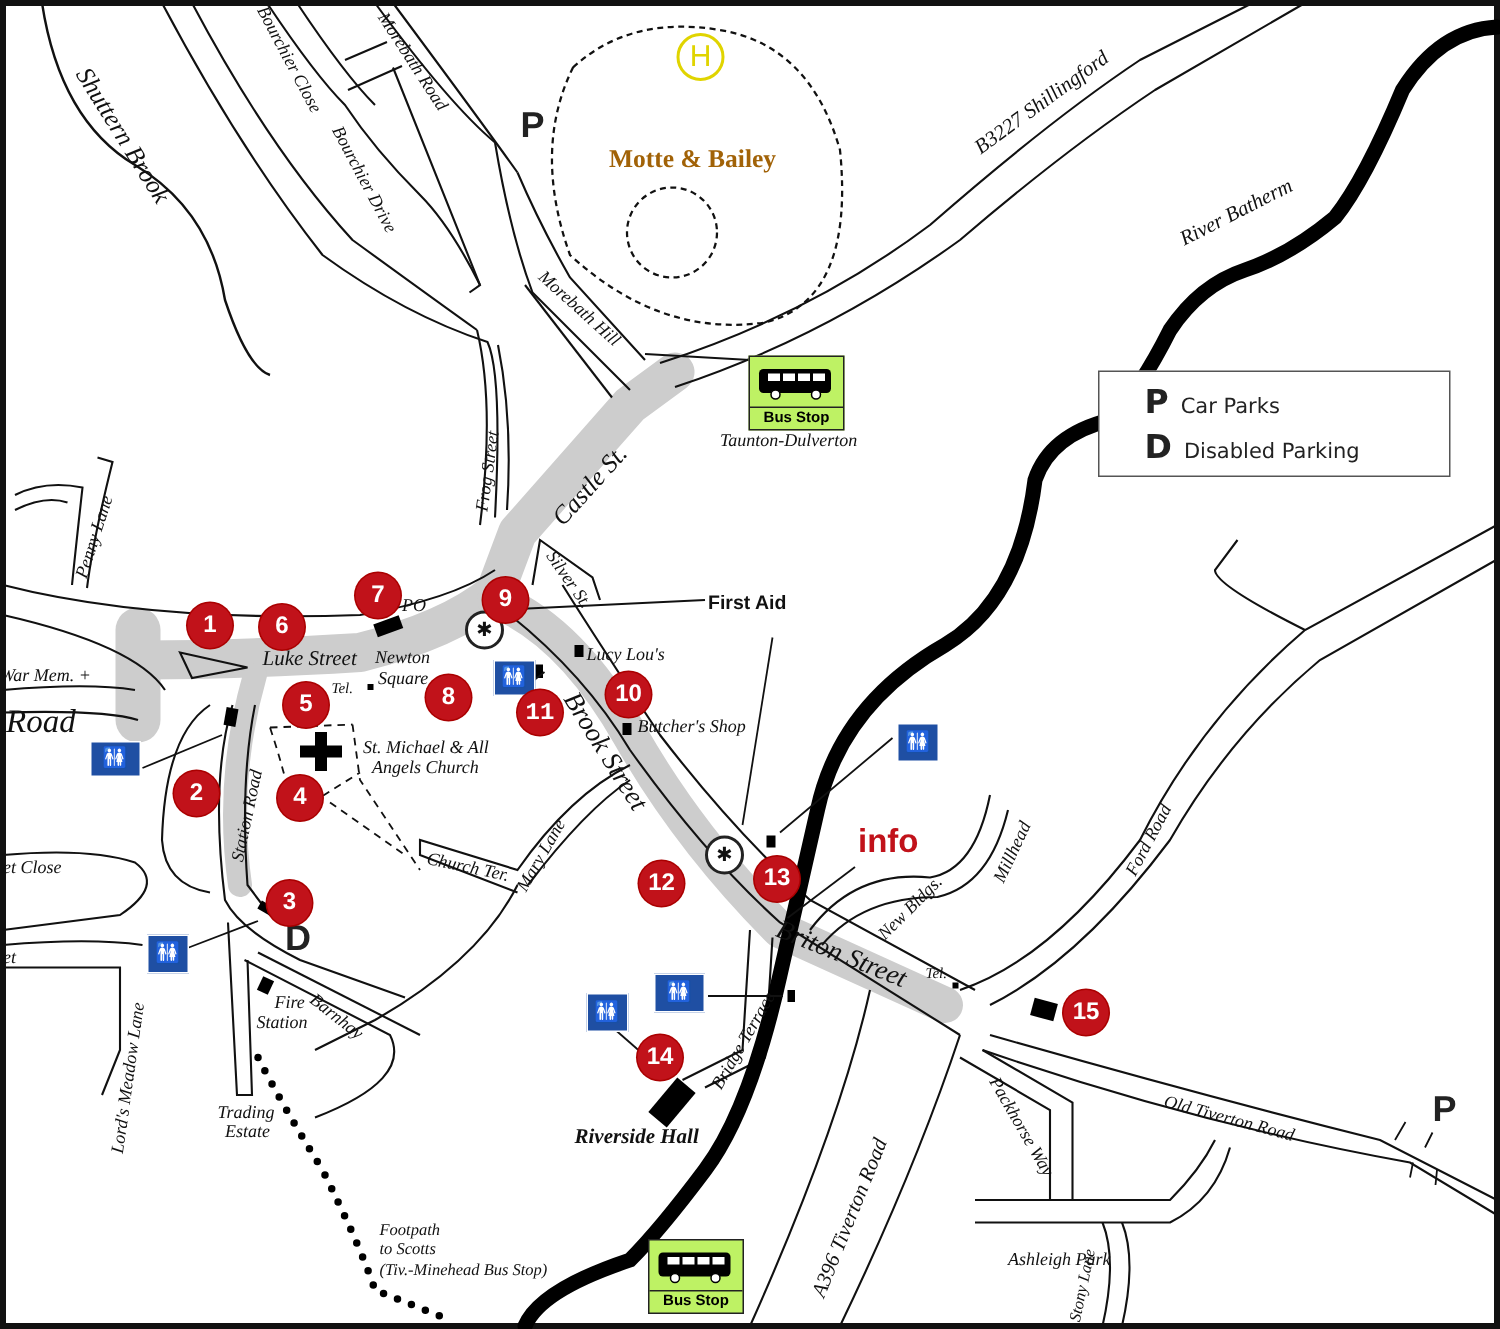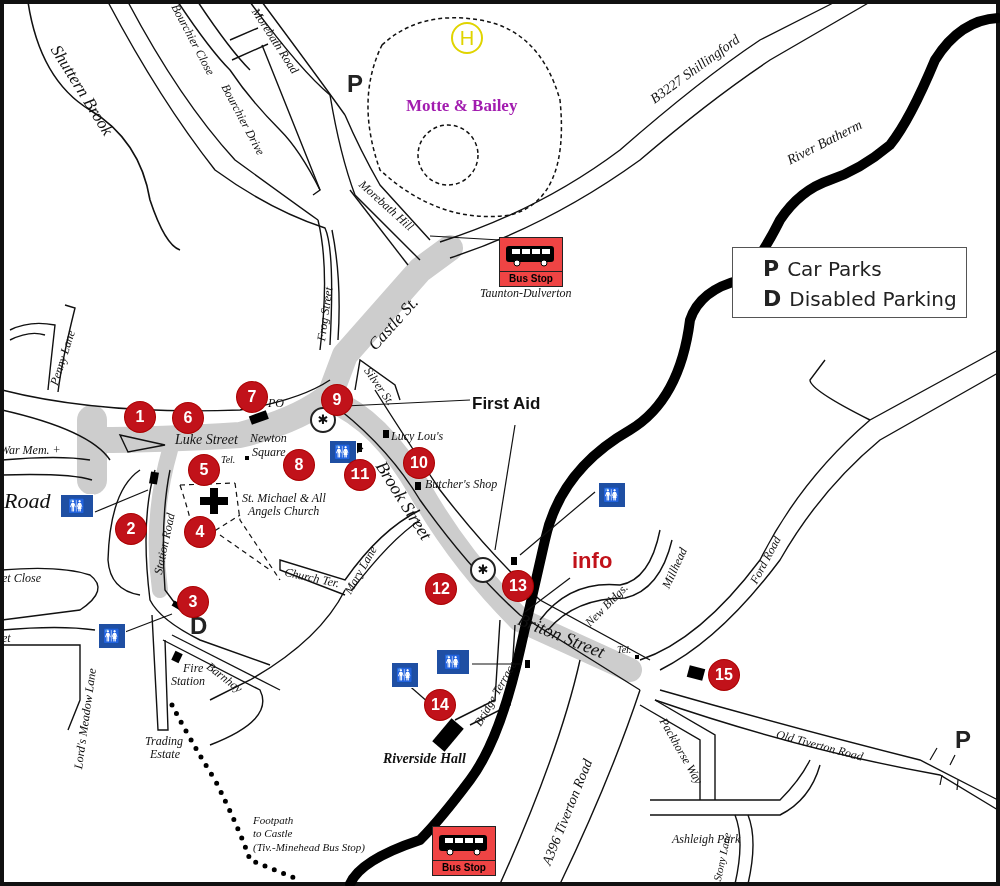--- a/index.html
+++ b/index.html
@@ -11,33 +11,33 @@
   .lbl.med{font-size:14px;}
   .lbl.sm{font-size:12px;}
   .marker{position:absolute;width:30px;height:30px;border-radius:50%;background:#c1121a;color:#fff;
           font-family:"Liberation Sans","DejaVu Sans",sans-serif;font-weight:bold;font-size:16px;
           display:flex;align-items:center;justify-content:center;box-shadow:0 0 0 1px #a00;}
   .pmark{position:absolute;font-family:"Liberation Sans","DejaVu Sans",sans-serif;font-weight:bold;font-size:24px;color:#222;}
   .legend{position:absolute;left:732px;top:247px;width:233px;height:69px;border:1px solid #555;background:#fff;
           font-family:"DejaVu Sans","Liberation Sans",sans-serif;}
   .legend .row{position:absolute;left:30px;display:flex;align-items:baseline;gap:8px;}
   .legend .key{font-weight:bold;font-size:22px;color:#222;}
-  .legend .txt{font-size:20px;color:#222;}
+  .legend .txt{font-size:14px;color:#222;}
   .wc{position:absolute;background:#1f4fa3;display:flex;align-items:center;justify-content:center;gap:2px;border:1px solid #fff;}
   .wc span{color:#fff;font-size:14px;line-height:1;font-family:"DejaVu Sans",sans-serif;}
-  .bus{position:absolute;width:62px;height:48px;border:1px solid #222;background:#ef4444;}
+  .bus{position:absolute;width:62px;height:48px;border:1px solid #222;background:#bef264;}
   .bus .cap{position:absolute;bottom:0;left:0;right:0;height:14px;border-top:1px solid #222;
             font-family:"Liberation Sans",sans-serif;font-size:10px;font-weight:bold;text-align:center;line-height:14px;}
   .info{position:absolute;font-family:"Liberation Sans","DejaVu Sans",sans-serif;font-weight:bold;font-size:22px;color:#c1121a;}
-  .callout{position:absolute;font-family:"Liberation Sans","DejaVu Sans",sans-serif;font-weight:bold;font-size:17px;color:#111;}
+  .callout{position:absolute;font-family:"Liberation Sans","DejaVu Sans",sans-serif;font-weight:bold;font-size:13px;color:#111;}
   .heli{position:absolute;width:28px;height:28px;border:2px solid #e0d400;border-radius:50%;
         display:flex;align-items:center;justify-content:center;color:#e0d400;font-family:"Liberation Sans",sans-serif;font-size:20px;}
   .fa{position:absolute;width:22px;height:22px;border-radius:50%;border:2px solid #222;background:#fff;
       display:flex;align-items:center;justify-content:center;font-size:13px;color:#111;}
-  .title-bold{position:absolute;font-family:"Liberation Serif",serif;font-weight:bold;font-size:17px;color:#a21caf;}
+  .title-bold{position:absolute;font-family:"Liberation Serif",serif;font-weight:bold;font-size:17px;color:#a16207;}
 </style>
 </head>
 <body>
 
 <div id="map">
   <svg class="base" width="1000" height="886" viewBox="0 0 1000 886">
 
     <rect x="2" y="2" width="996" height="882" fill="none" stroke="#111" stroke-width="4"></rect>
 
     <g fill="none" stroke="#cdcdcd" stroke-linecap="round" stroke-linejoin="round">
@@ -184,21 +184,21 @@
   <div class="lbl med" style="left:648px;top:95px;transform:rotate(-36deg);">B3227 Shillingford</div>
   <div class="lbl med" style="left:785px;top:155px;transform:rotate(-27deg);">River Batherm</div>
   <div class="lbl sm" style="left:365px;top:178px;transform:rotate(42deg);">Morebath Hill</div>
   <div class="lbl sm" style="left:315px;top:340px;transform:rotate(-82deg);">Frog Street</div>
   <div class="lbl big" style="left:365px;top:342px;transform:rotate(-48deg);">Castle St.</div>
   <div class="lbl sm" style="left:48px;top:383px;transform:rotate(-72deg);">Penny Lane</div>
   <div class="lbl sm" style="left:372px;top:365px;transform:rotate(55deg);">Silver St.</div>
   <div class="lbl med" style="left:175px;top:433px;">Luke Street</div>
   <div class="lbl sm" style="left:250px;top:432px;">Newton</div>
   <div class="lbl sm" style="left:252px;top:446px;">Square</div>
-  <div class="lbl" style="left:4px;top:470px;font-size:22px;margin-top:20px;">Road</div>
+  <div class="lbl" style="left:4px;top:470px;font-size:22px;">Road</div>
   <div class="lbl sm" style="left:152px;top:573px;transform:rotate(-78deg);">Station Road</div>
   <div class="lbl big" style="left:388px;top:458px;transform:rotate(58deg);font-size:18px;">Brook Street</div>
   <div class="lbl sm" style="left:342px;top:590px;transform:rotate(-60deg);">Mary Lane</div>
   <div class="lbl sm" style="left:286px;top:566px;transform:rotate(12deg);">Church Ter.</div>
   <div class="lbl sm" style="left:212px;top:660px;transform:rotate(38deg);">Barnhay</div>
   <div class="lbl sm" style="left:72px;top:768px;transform:rotate(-82deg);">Lord's Meadow Lane</div>
   <div class="lbl sm" style="left:2px;top:572px;">et Close</div>
   <div class="lbl sm" style="left:2px;top:632px;">et</div>
   <div class="lbl big" style="left:522px;top:610px;transform:rotate(22deg);font-size:18px;">Briton Street</div>
   <div class="lbl sm" style="left:472px;top:722px;transform:rotate(-60deg);">Bridge Terrace</div>
@@ -264,21 +264,21 @@
   <div class="lbl sm" style="left:617px;top:645px;font-size:10px;">Tel.</div>
   <div class="lbl sm" style="left:242px;top:492px;">St. Michael &amp; All</div>
   <div class="lbl sm" style="left:248px;top:505px;">Angels Church</div>
   <div class="lbl sm" style="left:391px;top:430px;">Lucy Lou's</div>
   <div class="lbl sm" style="left:425px;top:478px;">Butcher's Shop</div>
   <div class="lbl sm" style="left:183px;top:662px;text-align:right;">Fire</div>
   <div class="lbl sm" style="left:171px;top:675px;">Station</div>
   <div class="lbl sm" style="left:145px;top:735px;">Trading</div>
   <div class="lbl sm" style="left:150px;top:748px;">Estate</div>
   <div class="lbl sm" style="left:253px;top:815px;font-size:11px;">Footpath</div>
-  <div class="lbl sm" style="left:253px;top:828px;font-size:11px;">to Castle</div>
+  <div class="lbl sm" style="left:253px;top:828px;font-size:11px;">to Scotts</div>
   <div class="lbl sm" style="left:253px;top:842px;font-size:11px;">(Tiv.-Minehead Bus Stop)</div>
   <div class="lbl med" style="left:383px;top:752px;font-weight:bold;">Riverside Hall</div>
 
   <div class="fa" style="left:310px;top:407px;">✱</div>
   <div class="fa" style="left:470px;top:557px;">✱</div>
 
   <div class="wc" style="left:60px;top:494px;width:32px;height:22px;">
       <span>🚻</span>
     </div>
   <div class="wc" style="left:98px;top:623px;width:26px;height:24px;">

